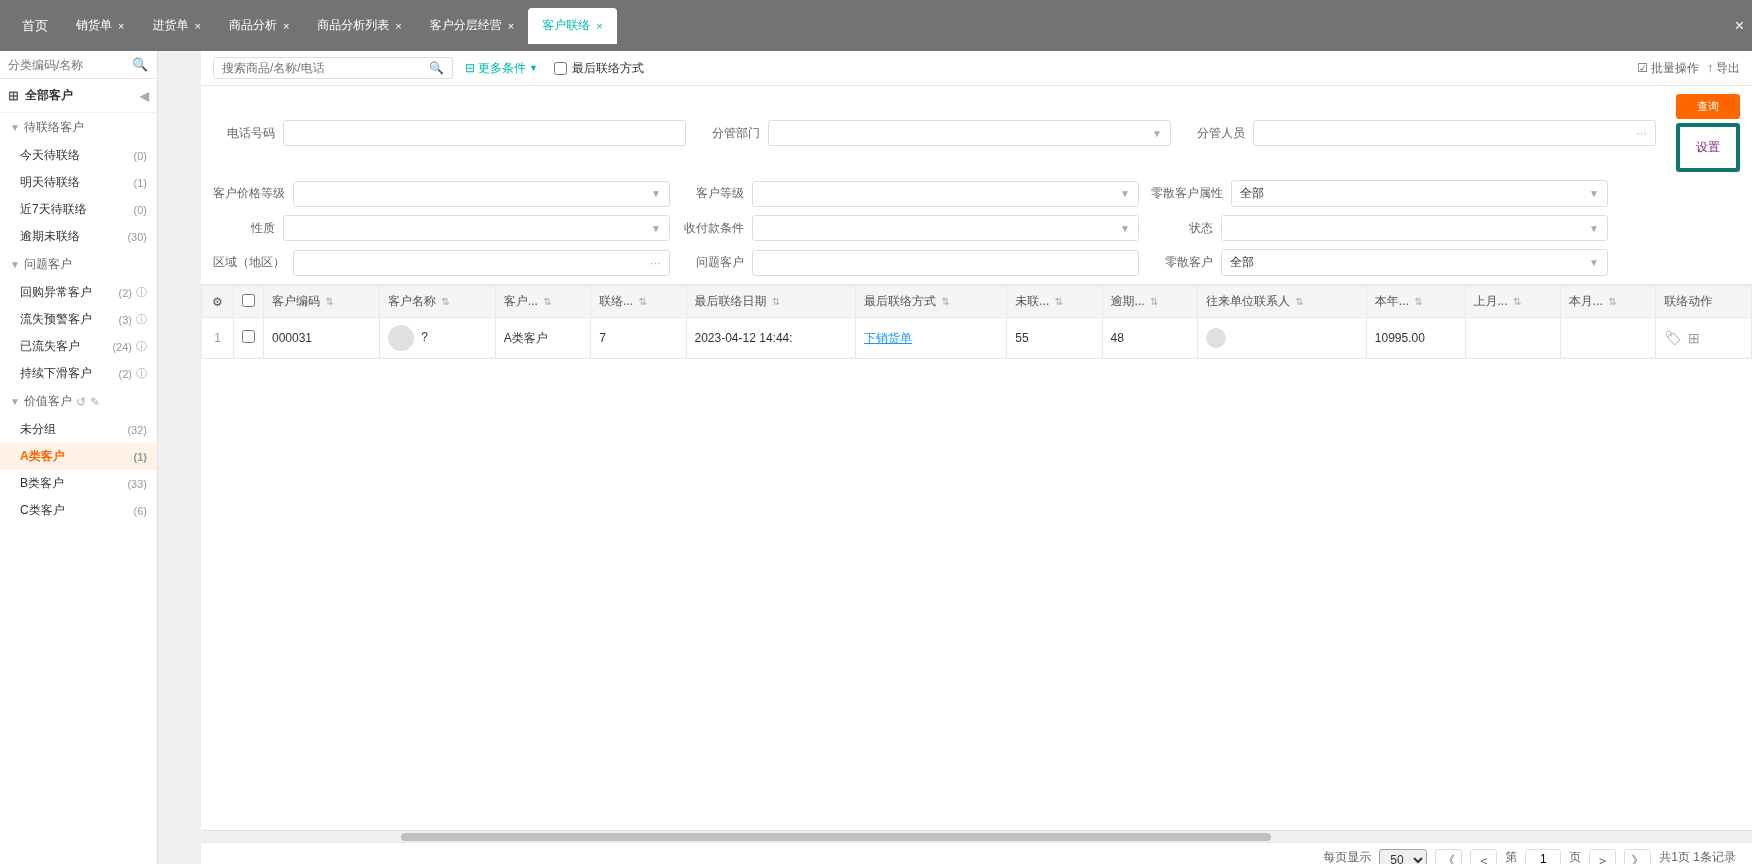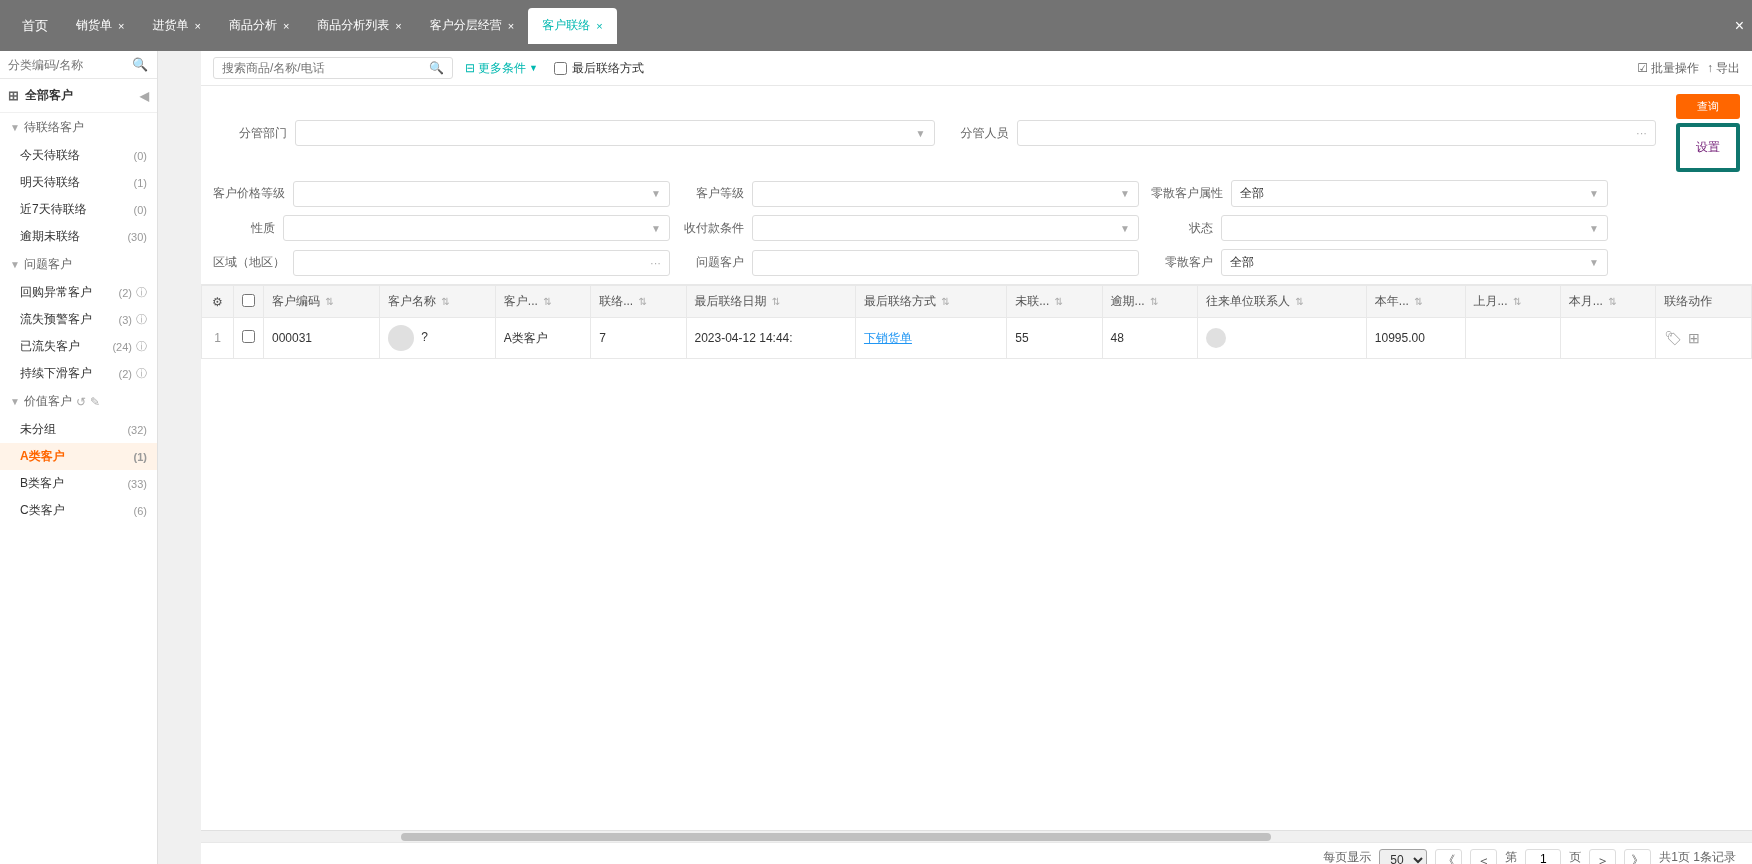--- a/index.html
+++ b/index.html
@@ -321,20 +321,24 @@
         <div class="export-btn">
           <span style="margin-right:3px;">↑</span>
           <span>导出</span>
         </div>
       </div>
     </div>
 
     <div class="adv-filter">
 
       <div class="adv-filter-row">
+        <div class="filter-item">
+          <span class="filter-label">电话号码</span>
+          <div class="filter-input"></div>
+        </div>
         <div class="filter-divider"></div>
         <div class="filter-item">
           <span class="filter-label">分管部门</span>
           <div class="filter-select">
             <span></span>
             <span class="arrow">▼</span>
           </div>
         </div>
         <div class="filter-divider"></div>
         <div class="filter-item">

